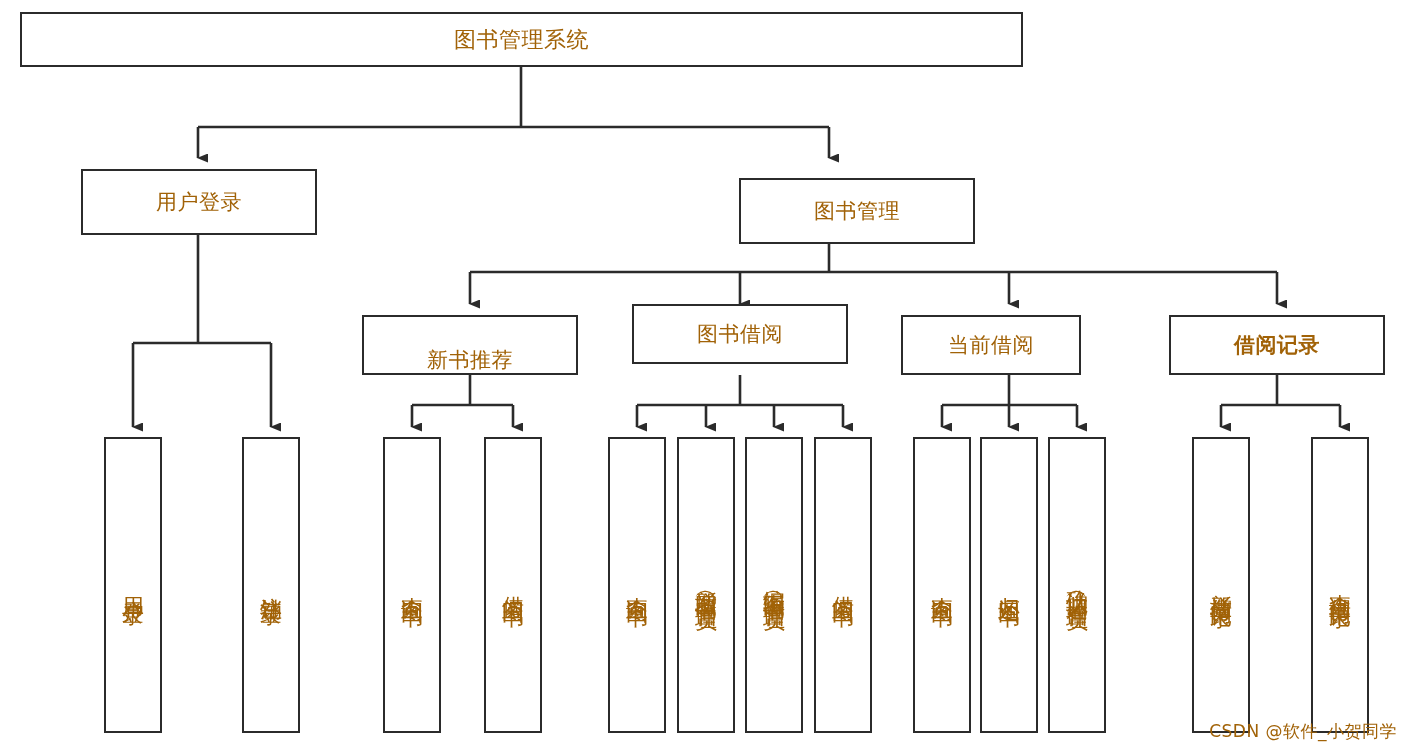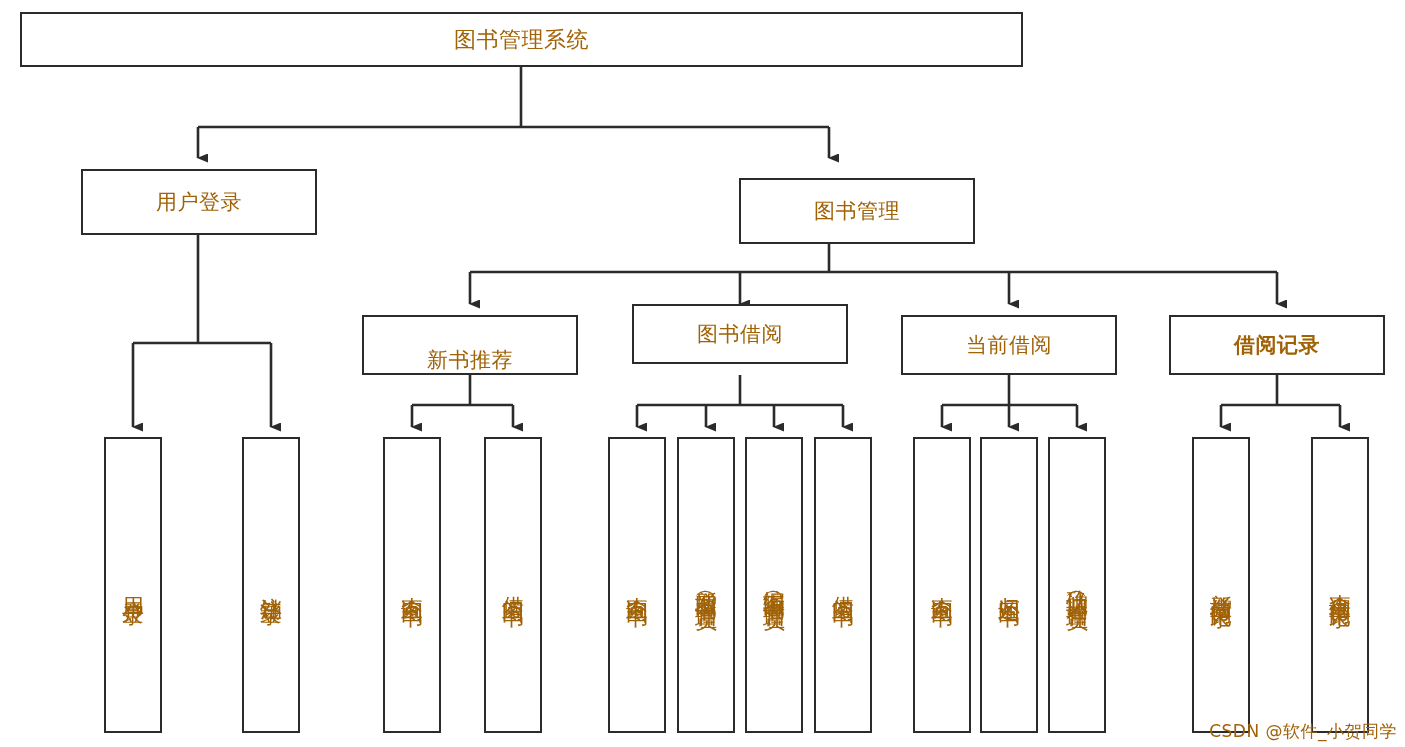--- a/index.html
+++ b/index.html
@@ -148,21 +148,21 @@
   </div>
 
   <div class="node horizontal" style="left:362px; top:315px; width:216px; height:60px;align-items:flex-end;">
     <span class="node-label">新书推荐</span>
   </div>
 
   <div class="node horizontal" style="left:632px; top:304px; width:216px; height:60px;">
     <span class="node-label">图书借阅</span>
   </div>
 
-  <div class="node horizontal" style="left:901px; top:315px; width:216px; height:60px;">
+  <div class="node horizontal" style="left:901px; top:315px; width:180px; height:60px;">
     <span class="node-label">当前借阅</span>
   </div>
 
   <div class="node horizontal" style="left:1169px; top:315px; width:216px; height:60px;font-weight:bold;">
     <span class="node-label">借阅记录</span>
   </div>
 
   <div class="node vertical" style="left:104px; top:437px; width:58px; height:296px;">
     <span class="node-label">用户登录</span>
   </div>

